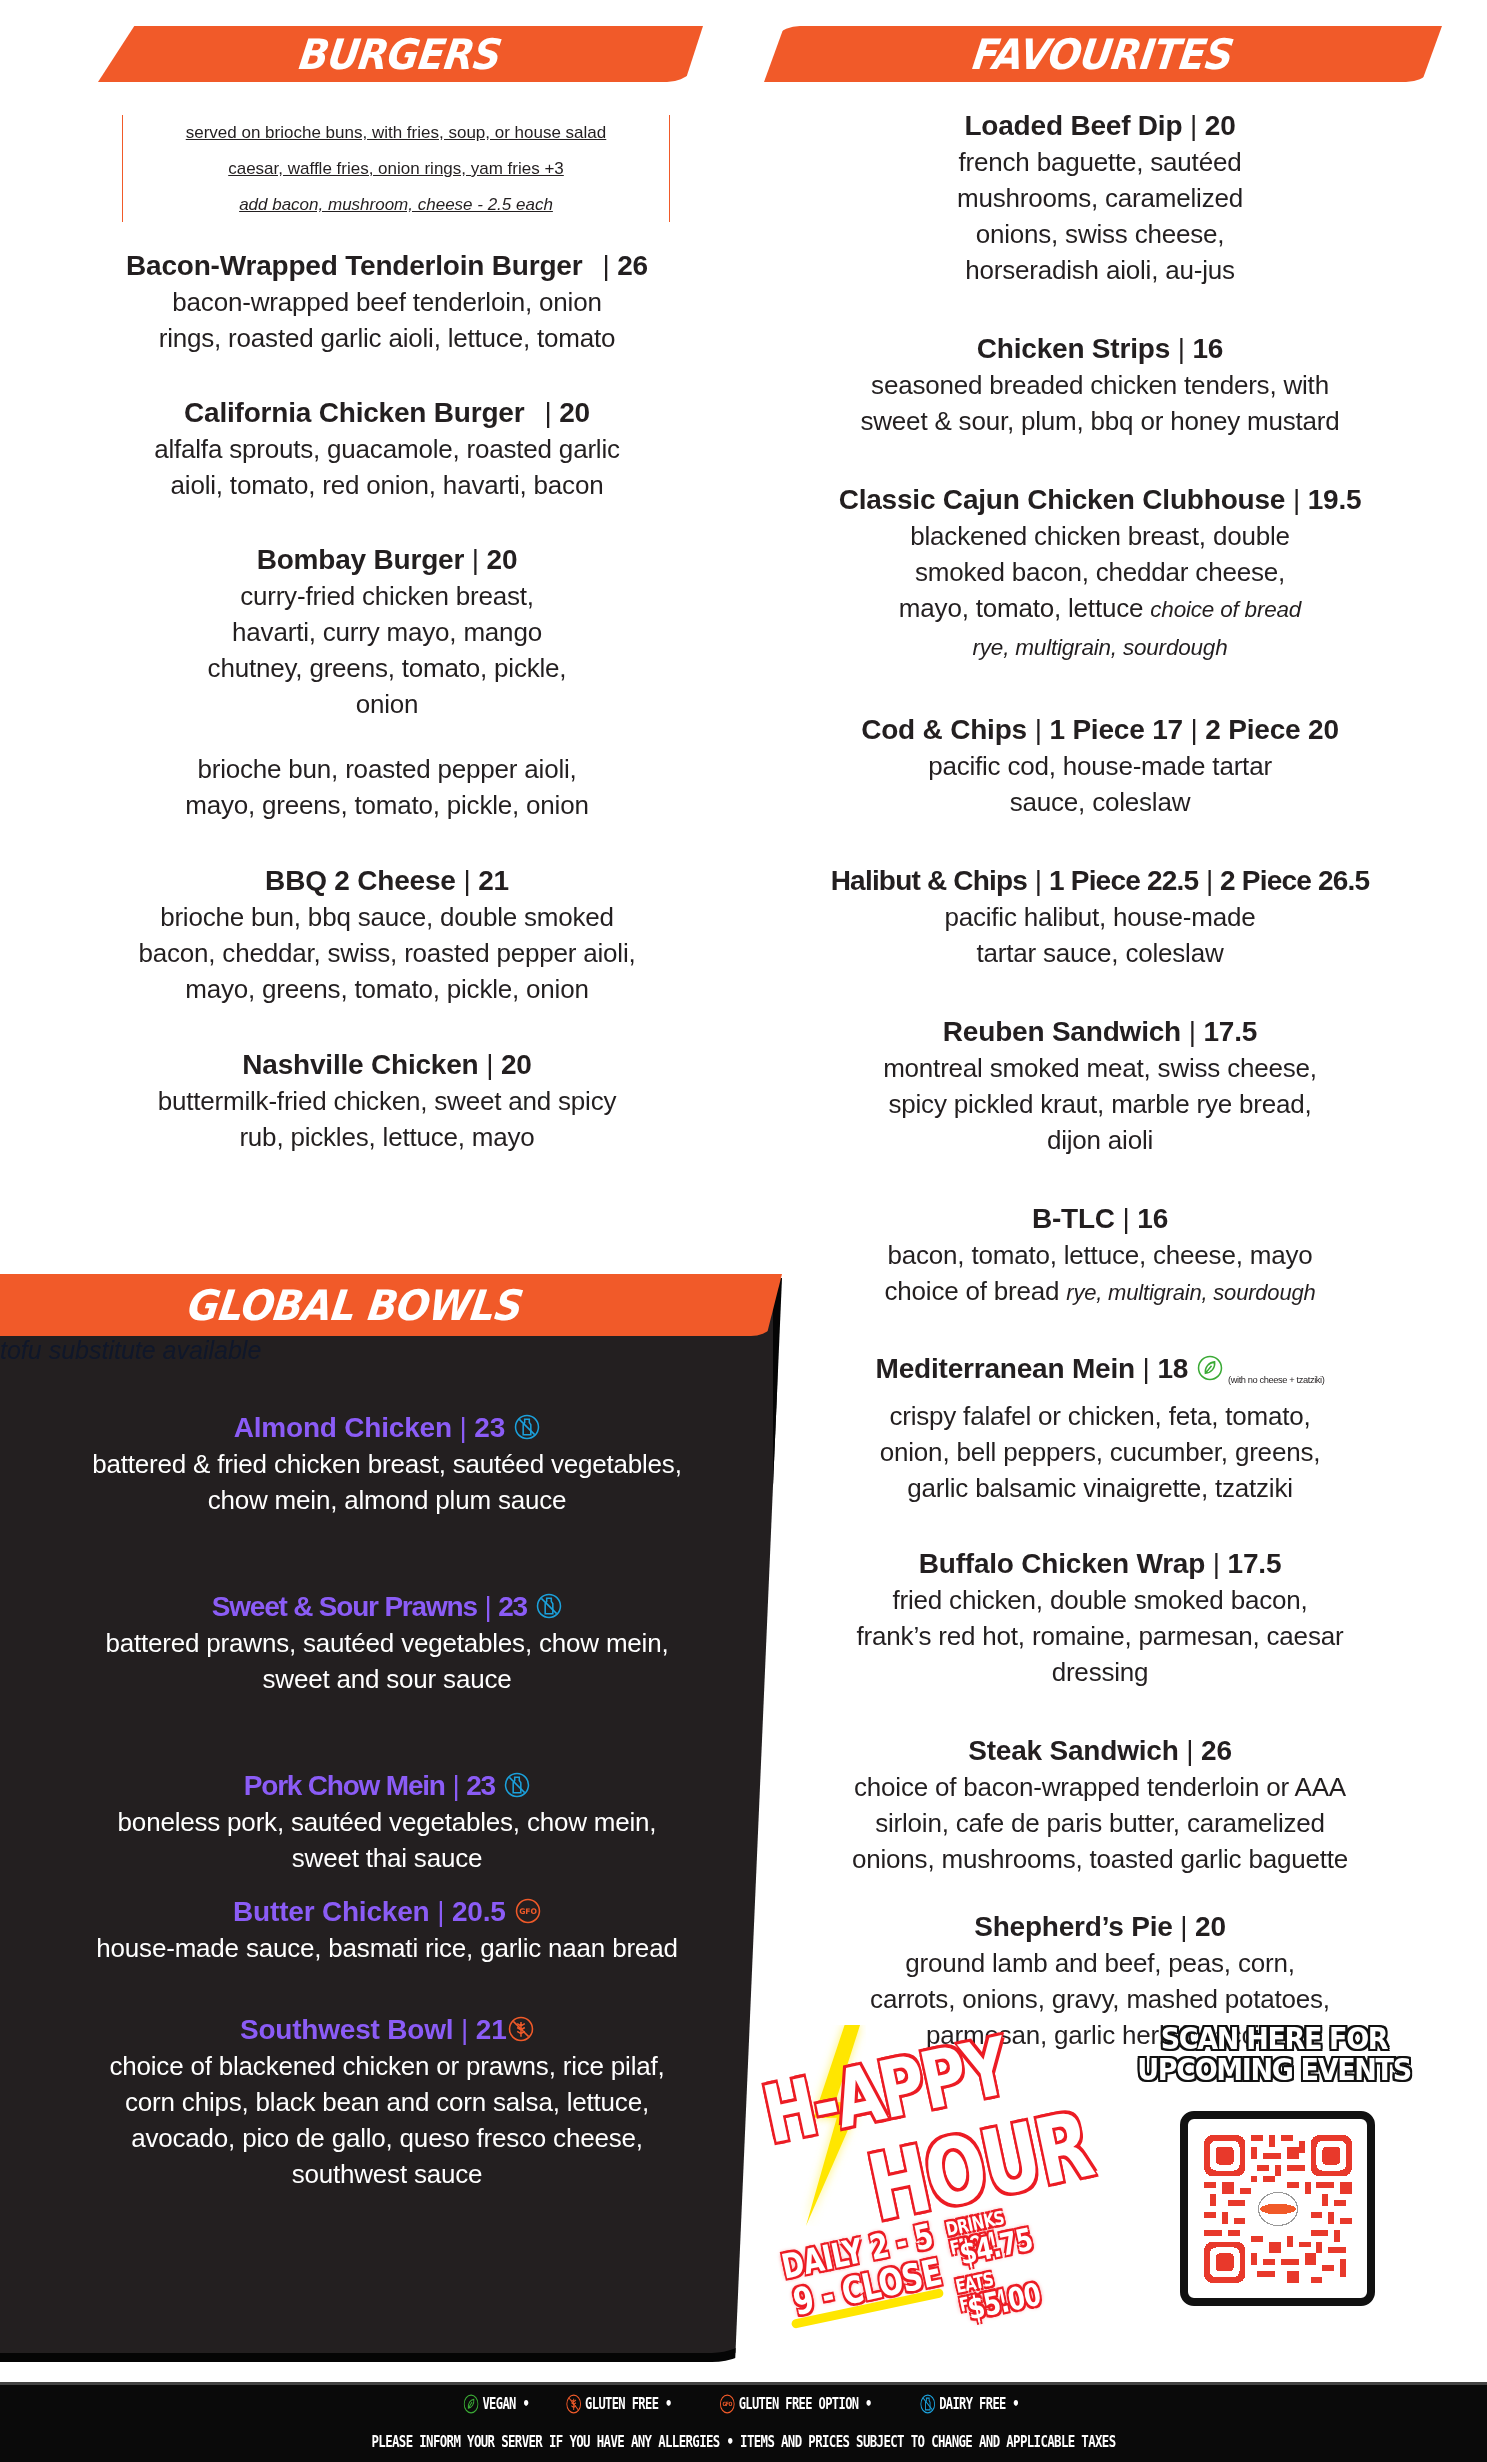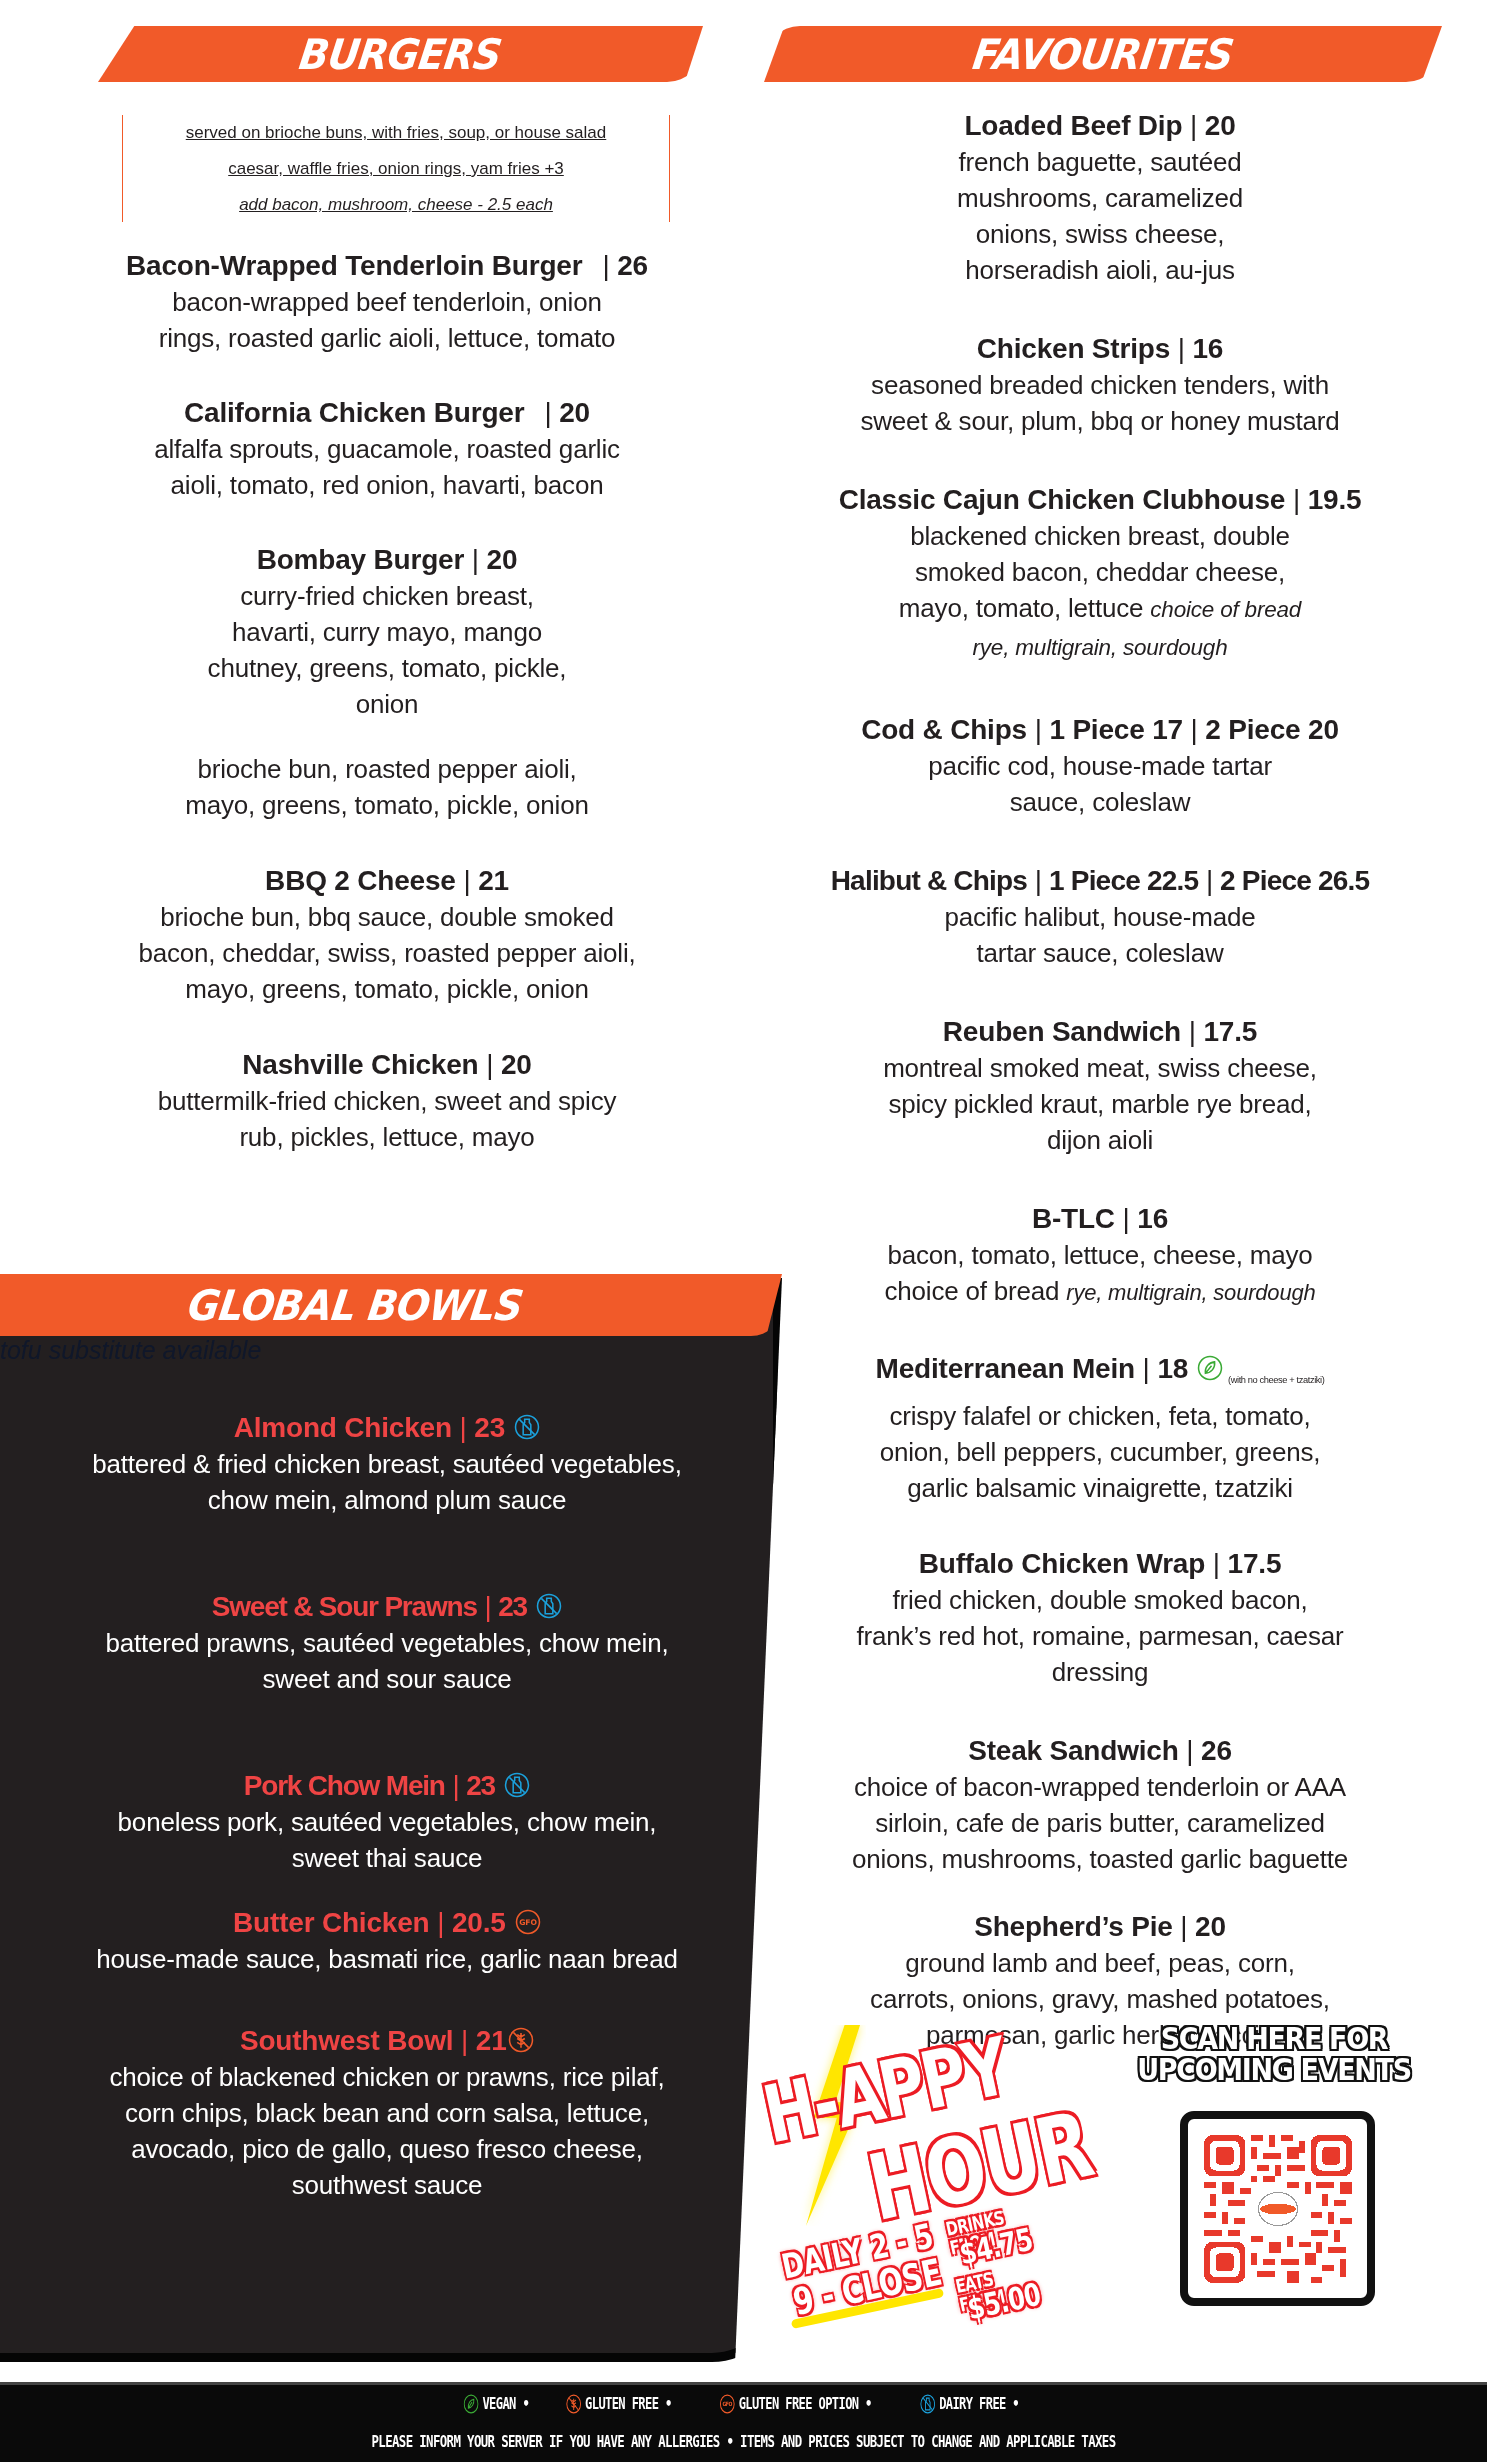--- a/index.html
+++ b/index.html
@@ -43,21 +43,21 @@
   
   #bowls-panel {
     position: absolute; left: 0; top: 1278px; width: 782px; height: 1084px;
     background: #231f20; border-right: 9.3px solid #050505; border-bottom: 9.3px solid #050505;
     border-radius: 0 0 70px 0;
     clip-path: polygon(0 0, 100% 0, 94% 100%, 0 100%);
   }
   #banner-bowls { left: 0; top: 1274px; width: 782px; height: 62px; border-radius: 0 0 31px 0; clip-path: polygon(0 0, 100% 0, 98% 100%, 0 100%); justify-content: flex-start; padding-left: 174px; }
   #bowls-sub { position: absolute; left: 0; top: 1336px; width: 775px; font-size: 25px; font-style: italic; color: #0f172a; }
   #col-bowls { left: 77px; top: 1410px; width: 620px; color: #ffffff; }
-  #col-bowls .item-title { color: #ef4444; }
+  #col-bowls .item-title { color: #8b5cf6; }
   #col-bowls .item-desc { color: #ffffff; }
 
   
   #happy-hour { position: absolute; left: 736px; top: 2006px; width: 318px; height: 325px; }
   .hh-bolt { position: absolute; left: 62px; top: 19.4px; width: 70px; height: 201px; }
   .hh-big {
     position: absolute; font-family: "DejaVu Sans", sans-serif; font-weight: 900;
     color: #ffffff; -webkit-text-stroke: 3.9px #ec1c24; paint-order: stroke fill;
     text-shadow: 0 0 0 #ec1c24, 3.1px 3.1px 0 #ec1c24, -3.1px -3.1px 0 #ec1c24, 3.1px -3.1px 0 #ec1c24, -3.1px 3.1px 0 #ec1c24;
     letter-spacing: -3.1px; transform: rotate(-12deg) scaleX(0.78);
@@ -171,21 +171,21 @@
           <use href="#ico-df"></use>
         </svg></div>
     <div class="item-desc">battered &amp; fried chicken breast, sautéed vegetables, chow mein, almond plum sauce</div>
   </div>
   <div class="item" style="margin-bottom:71px">
     <div class="item-title" style="letter-spacing:-1.2px"><span>Sweet &amp; Sour Prawns</span><span class="sep">|</span><span>23</span><svg class="diet-icon" viewBox="0 0 34 34" width="26" height="26">
           <use href="#ico-df"></use>
         </svg></div>
     <div class="item-desc" style="padding:0 23px">battered prawns, sautéed vegetables, chow mein, sweet and sour sauce</div>
   </div>
-  <div class="item" style="margin-bottom:29px">
+  <div class="item" style="margin-bottom:18px">
     <div class="item-title" style="letter-spacing:-1.2px"><span>Pork Chow Mein</span><span class="sep">|</span><span>23</span><svg class="diet-icon" viewBox="0 0 34 34" width="26" height="26">
           <use href="#ico-df"></use>
         </svg></div>
     <div class="item-desc" style="padding:0 31px">boneless pork, sautéed vegetables, chow mein, sweet thai sauce</div>
   </div>
   <div class="item" style="margin-bottom:46px">
     <div class="item-title"><span>Butter Chicken</span><span class="sep">|</span><span>20.5</span><svg class="diet-icon" viewBox="0 0 34 34" width="26" height="26">
           <use href="#ico-gfo"></use>
         </svg></div>
     <div class="item-desc" style="padding:0 7.7px">house-made sauce, basmati rice, garlic naan bread</div>

